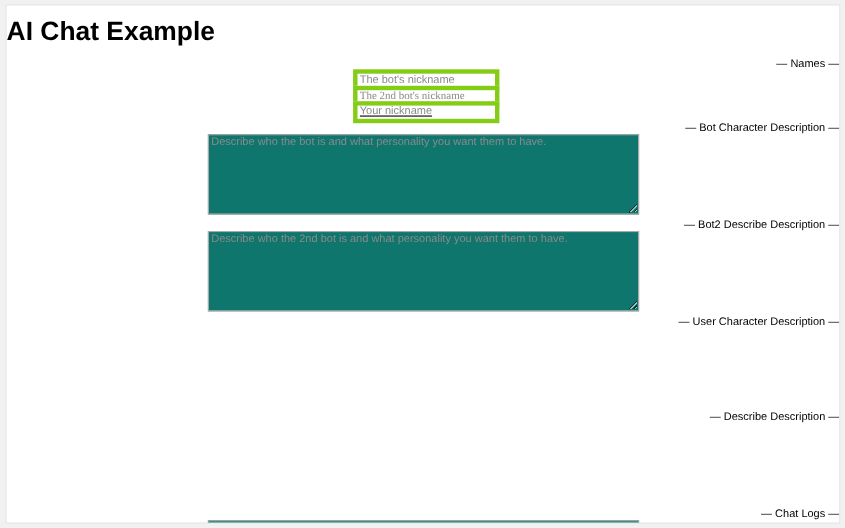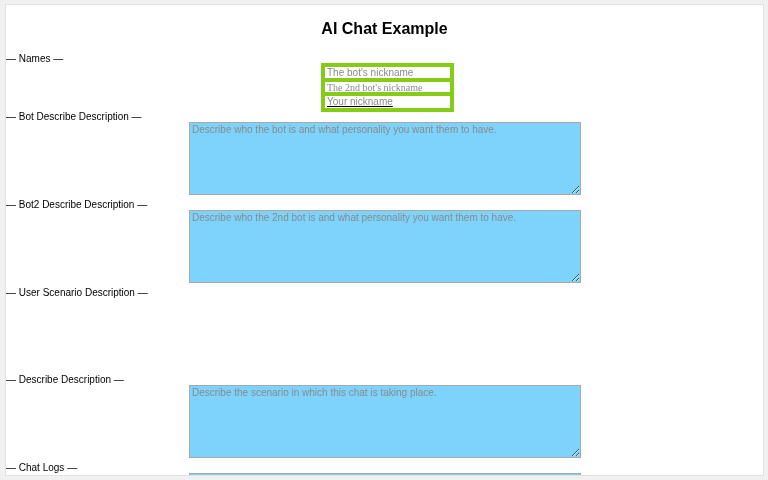--- a/index.html
+++ b/index.html
@@ -19,32 +19,31 @@
     height: 470px;
     background: #ffffff;
     border: 1px solid #e2e2e2;
     overflow: hidden;
   }
   .title {
     position: absolute;
     left: 0;
     right: 0;
     top: 12px;
-    text-align: center;
-    font-size: 16px;
+    font-size: 24px;
     font-weight: bold;
     color: #000;
     margin: 0;
     line-height: 24px;
   }
   .label {
     position: absolute;
     left: 0;
     right: 0;
-    text-align: left;
+    text-align: right;
     font-size: 10px;
     color: #000;
     line-height: 12px;
   }
   .name-input {
     position: absolute;
     left: 315px;
     width: 121px;
     height: 12px;
     padding: 0 2px;
@@ -61,47 +60,46 @@
     position: absolute;
     left: 183px;
     width: 386px;
     height: 69px;
     padding: 1px 2px;
     border: 1px solid #a9a9a9;
     font-family: "Liberation Sans", sans-serif;
     font-size: 10px;
     line-height: 12px;
     color: #000;
-    background: #7dd3fc;
+    background: #0f766e;
     resize: both;
     outline: none;
     margin: 0;
   }
   .desc::placeholder { color: #8a8a8a; }
 </style>
 </head>
 <body>
 
 <div class="page">
 
   <h1 class="title">AI Chat Example</h1>
 
   <div class="label" style="top:48px;">— Names —</div>
 
   <input class="name-input" style="top: 58px;" type="text" placeholder="The bot's nickname">
   <input class="name-input" style="top: 73px; font-family: Liberation Serif, serif;" type="text" placeholder="The 2nd bot's nickname">
   <input class="name-input" style="top: 87px; text-decoration: underline;" type="text" placeholder="Your nickname">
 
-  <div class="label" style="top:106px;">— Bot Describe Description —</div>
+  <div class="label" style="top:106px;">— Bot Character Description —</div>
   <textarea class="desc" style="top: 117px;" placeholder="Describe who the bot is and what personality you want them to have."></textarea>
 
   <div class="label" style="top:194px;">— Bot2 Describe Description —</div>
   <textarea class="desc" style="top: 205px;" placeholder="Describe who the 2nd bot is and what personality you want them to have."></textarea>
 
-  <div class="label" style="top:282px;">— User Scenario Description —</div>
+  <div class="label" style="top:282px;">— User Character Description —</div>
 
   <div class="label" style="top:369px;">— Describe Description —</div>
-  <textarea class="desc" style="top: 380px;" placeholder="Describe the scenario in which this chat is taking place."></textarea>
 
   <div class="label" style="top:457px;">— Chat Logs —</div>
   <textarea class="desc" style="top: 468px;"></textarea>
 
 </div>
 
 </body></html>

